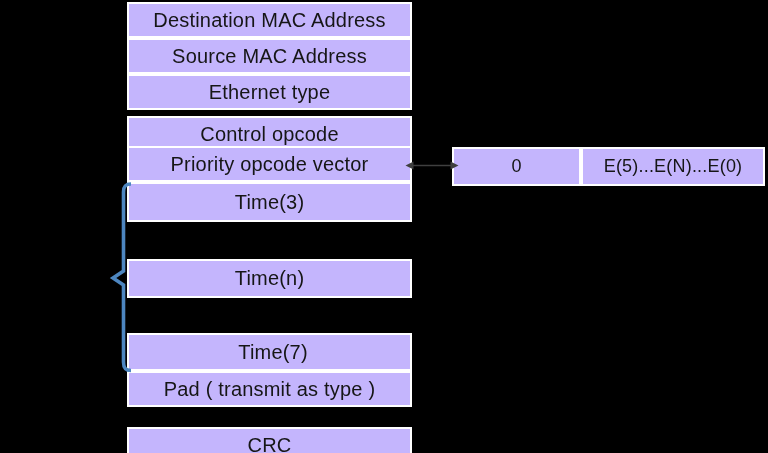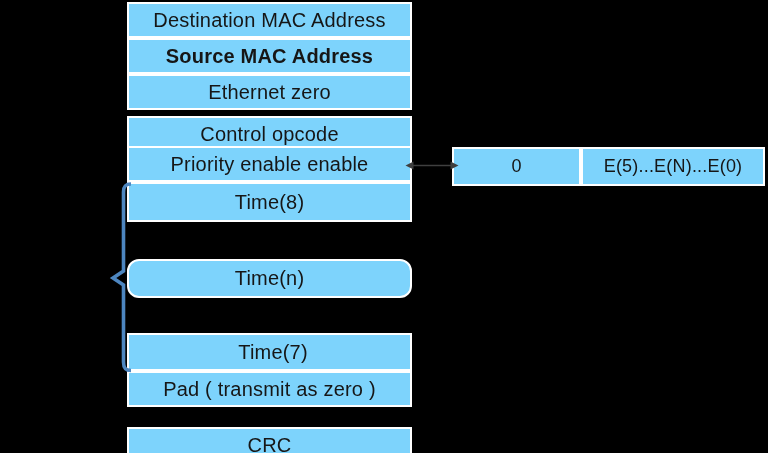--- a/index.html
+++ b/index.html
@@ -11,39 +11,39 @@
     position: relative;
     width: 768px;
     height: 453px;
     background: #000000;
     overflow: hidden;
     font-family: "Liberation Sans", "DejaVu Sans", sans-serif;
   }
   .fbox {
     position: absolute;
     box-sizing: border-box;
-    background: #7dd3fc;
+    background: #c4b5fd;
     border: 2px solid #ffffff;
     color: #161616;
     font-size: 20px;
     display: flex;
     align-items: center;
     justify-content: center;
     white-space: nowrap;
     letter-spacing: 0.2px;
   }
   
   .stack-row { left: 127px; width: 285px; }
   .r0 { top: 2px;   height: 36px; }
-  .r1 { top: 38px;  height: 36px; font-weight: bold; }
+  .r1 { top: 38px;  height: 36px; }
   .r2 { top: 74px;  height: 36px; }
   .r3 { top: 116px; height: 36px; }
   .r4 { top: 146px; height: 36px; }
   .r5 { top: 182px; height: 40px; }
-  .r6 { top: 259px; height: 39px; border-radius: 12px; }
+  .r6 { top: 259px; height: 39px; }
   .r7 { top: 333px; height: 38px; padding-left: 7px; }
   .r8 { top: 371px; height: 36px; }
   .r9 { top: 427px; height: 36px; }
   
   .vcell { top: 147px; height: 39px; font-size: 18px; }
   .v0 { left: 452px; width: 129px; }
   .v1 { left: 581px; width: 184px; }
   #overlay {
     position: absolute;
     left: 0; top: 0;
@@ -52,27 +52,27 @@
     pointer-events: none;
   }
 </style>
 </head>
 <body>
 
 <div id="canvas">
 
   <div class="fbox stack-row r0">Destination MAC Address</div>
   <div class="fbox stack-row r1">Source MAC Address</div>
-  <div class="fbox stack-row r2">Ethernet zero</div>
+  <div class="fbox stack-row r2">Ethernet type</div>
   <div class="fbox stack-row r3">Control opcode</div>
-  <div class="fbox stack-row r4">Priority enable enable</div>
-  <div class="fbox stack-row r5">Time(8)</div>
+  <div class="fbox stack-row r4">Priority opcode vector</div>
+  <div class="fbox stack-row r5">Time(3)</div>
   <div class="fbox stack-row r6">Time(n)</div>
   <div class="fbox stack-row r7">Time(7)</div>
-  <div class="fbox stack-row r8">Pad ( transmit as zero )</div>
+  <div class="fbox stack-row r8">Pad ( transmit as type )</div>
   <div class="fbox stack-row r9">CRC</div>
 
   <div class="fbox vcell v0">0</div>
   <div class="fbox vcell v1">E(5)...E(N)...E(0)</div>
 
   <svg id="overlay" viewBox="0 0 768 453" xmlns="http://www.w3.org/2000/svg">
 
     <path d="M 131 184 C 125 184 123.5 187 123.5 192 L 123.5 271 L 113 278 L 123.5 285 L 123.5 362 C 123.5 367.5 125 370.5 131 370.5" fill="none" stroke="#4d86c0" stroke-width="3.6" stroke-linejoin="miter" stroke-linecap="butt"></path>
 
     <line x1="410" y1="165.5" x2="454" y2="165.5" stroke="#3f3f3f" stroke-width="1.6"></line>

